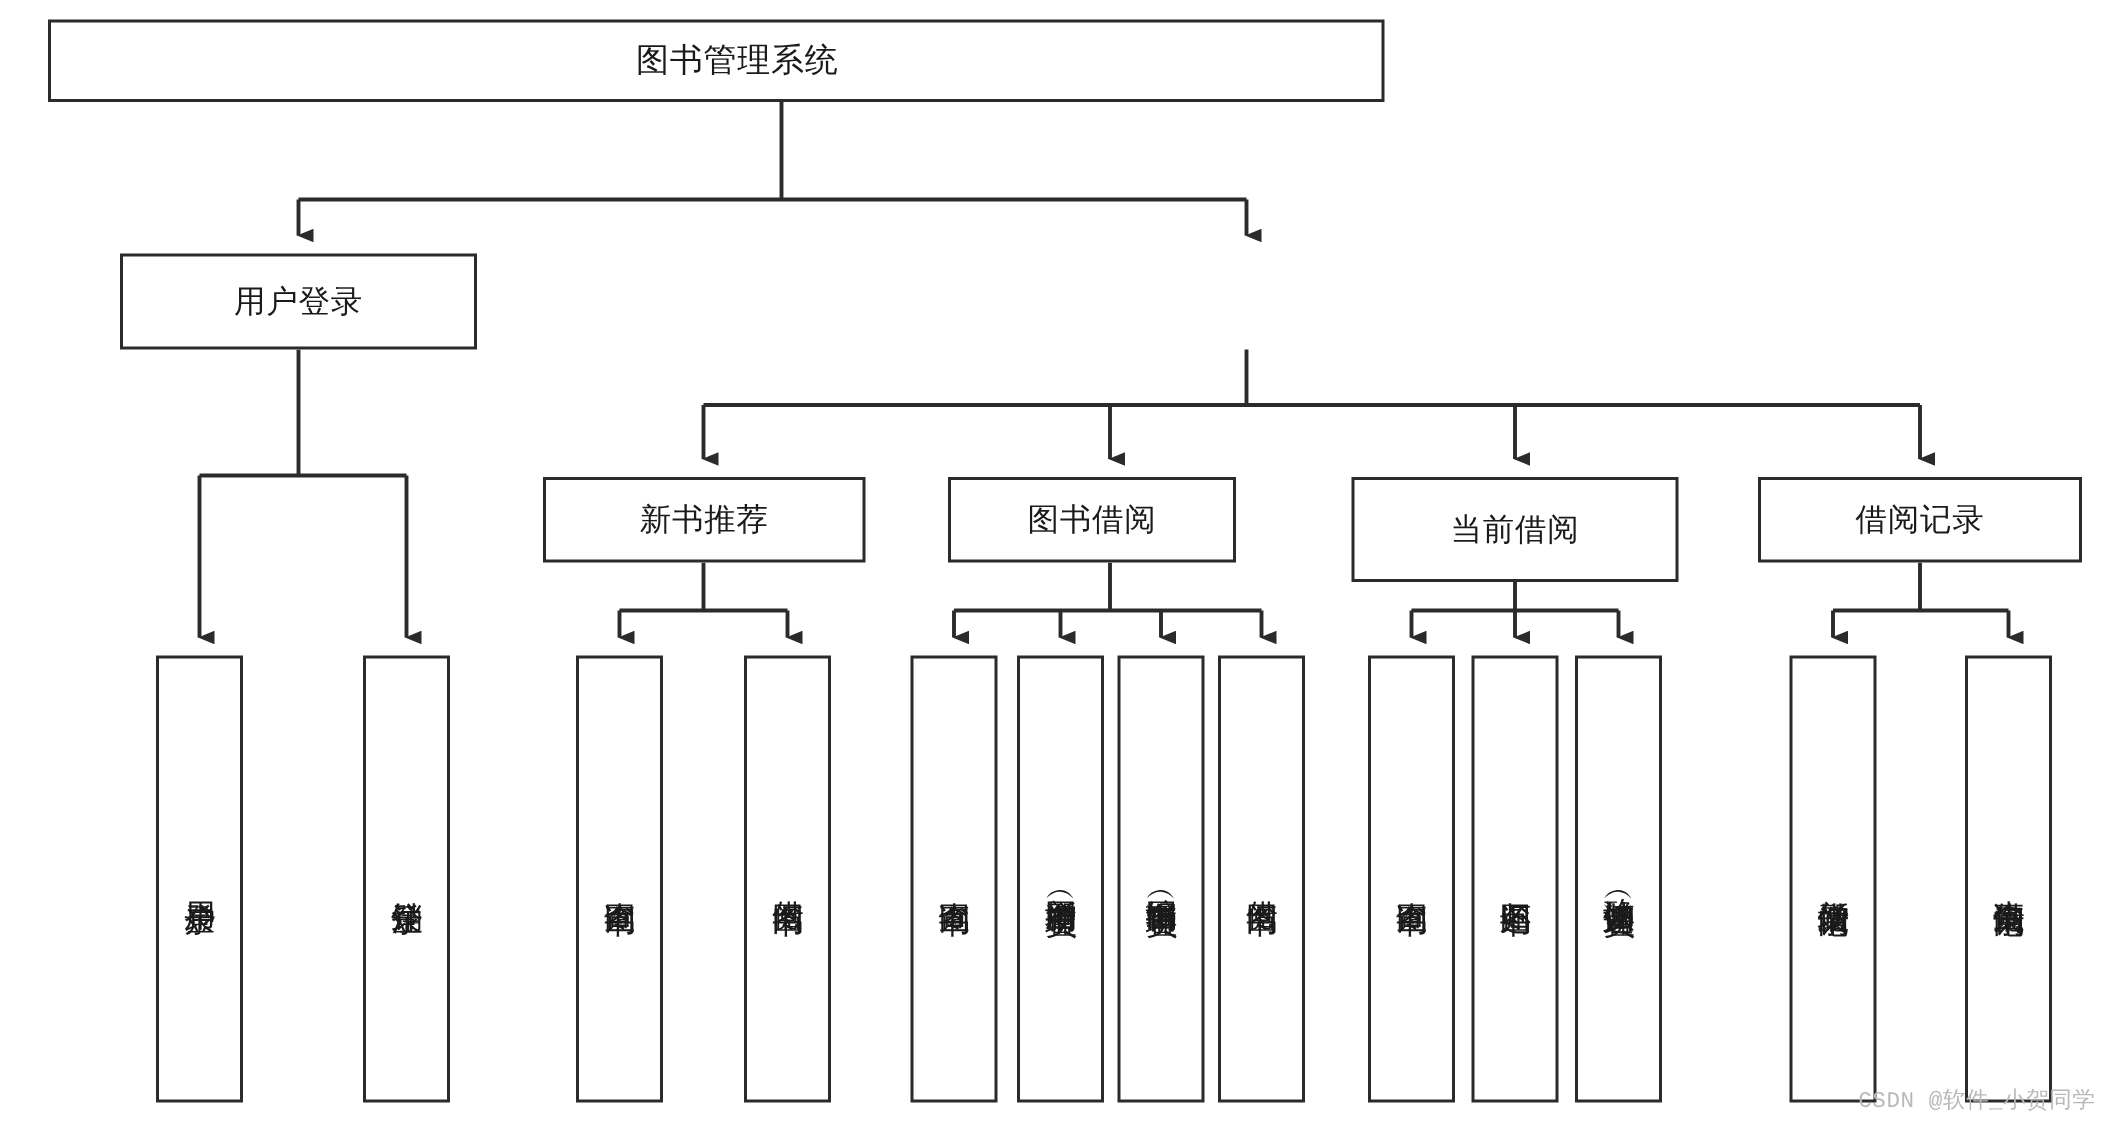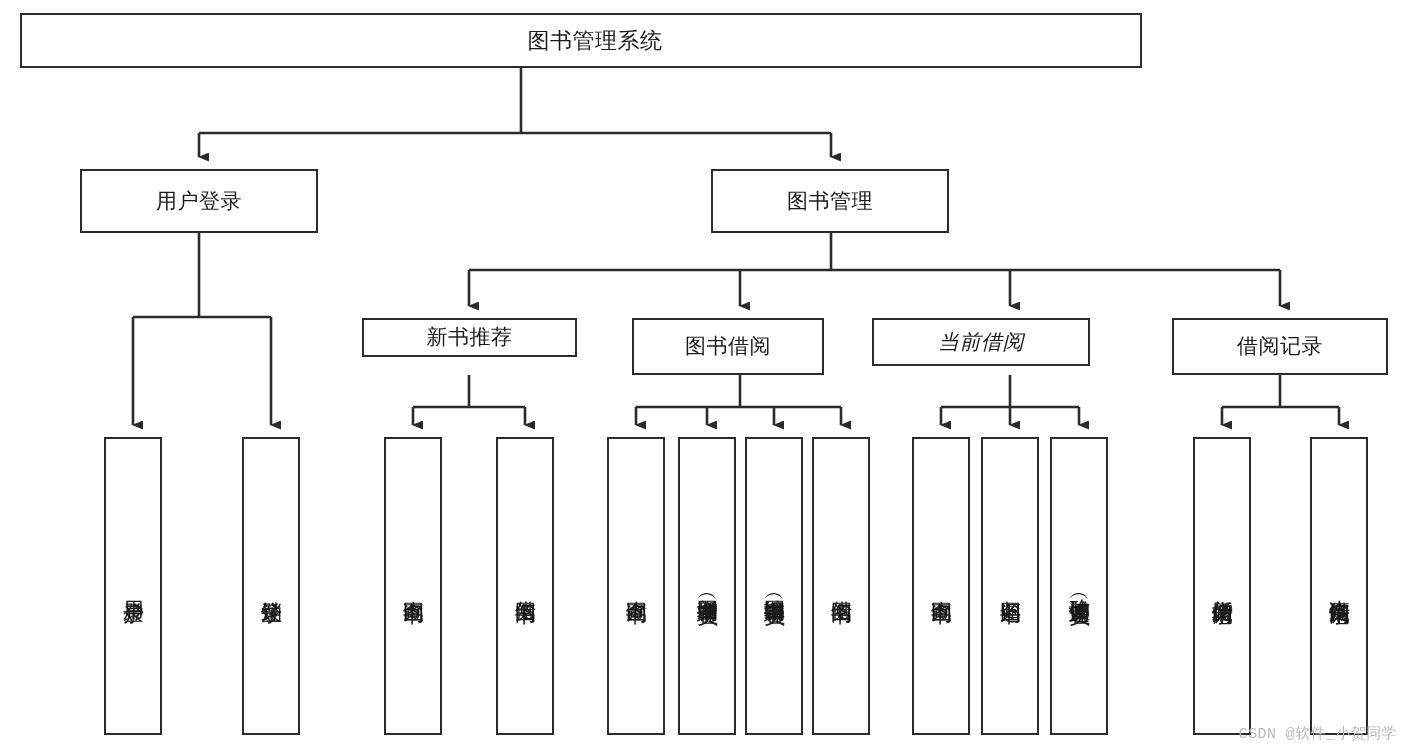--- a/index.html
+++ b/index.html
@@ -121,38 +121,35 @@
       <path d="M1010,407 L1010,425" marker-end="url(#arrow)"></path>
       <path d="M1079,407 L1079,425" marker-end="url(#arrow)"></path>
 
       <path d="M1280,375 L1280,407"></path>
       <path d="M1222,407 L1339,407"></path>
       <path d="M1222,407 L1222,425" marker-end="url(#arrow)"></path>
       <path d="M1339,407 L1339,425" marker-end="url(#arrow)"></path>
     </g>
   </svg>
 
-  <div class="node horiz root" style="left:20px; top:13px; width:1122px; height:55px;padding-left:28px;">
+  <div class="node horiz root" style="left:32px; top:13px; width:891px; height:55px;padding-left:28px;">
     <span class="lbl">图书管理系统</span>
   </div>
 
   <div class="node horiz" style="left:80px; top:169px; width:238px; height:64px;">
     <span class="lbl">用户登录</span>
   </div>
-  <div class="node horiz" style="left:711px; top:169px; width:238px; height:64px;">
-    <span class="lbl">图书管理</span>
-  </div>
-
-  <div class="node horiz" style="left:362px; top:318px; width:215px; height:39px;">
+
+  <div class="node horiz" style="left:362px; top:318px; width:215px; height:57px;">
     <span class="lbl">新书推荐</span>
   </div>
   <div class="node horiz" style="left:632px; top:318px; width:192px; height:57px;">
     <span class="lbl">图书借阅</span>
   </div>
-  <div class="node horiz" style="left:872px; top:318px; width:218px; height:48px;font-style:italic;">
+  <div class="node horiz" style="left:901px; top:318px; width:218px; height:70px;">
     <span class="lbl">当前借阅</span>
   </div>
   <div class="node horiz" style="left:1172px; top:318px; width:216px; height:57px;">
     <span class="lbl">借阅记录</span>
   </div>
 
   <div class="node vert" style="left:104px; top:437px; width:58px; height:298px;">
     <span class="lbl">用户登录</span>
   </div>
   <div class="node vert" style="left:242px; top:437px; width:58px; height:298px;">

